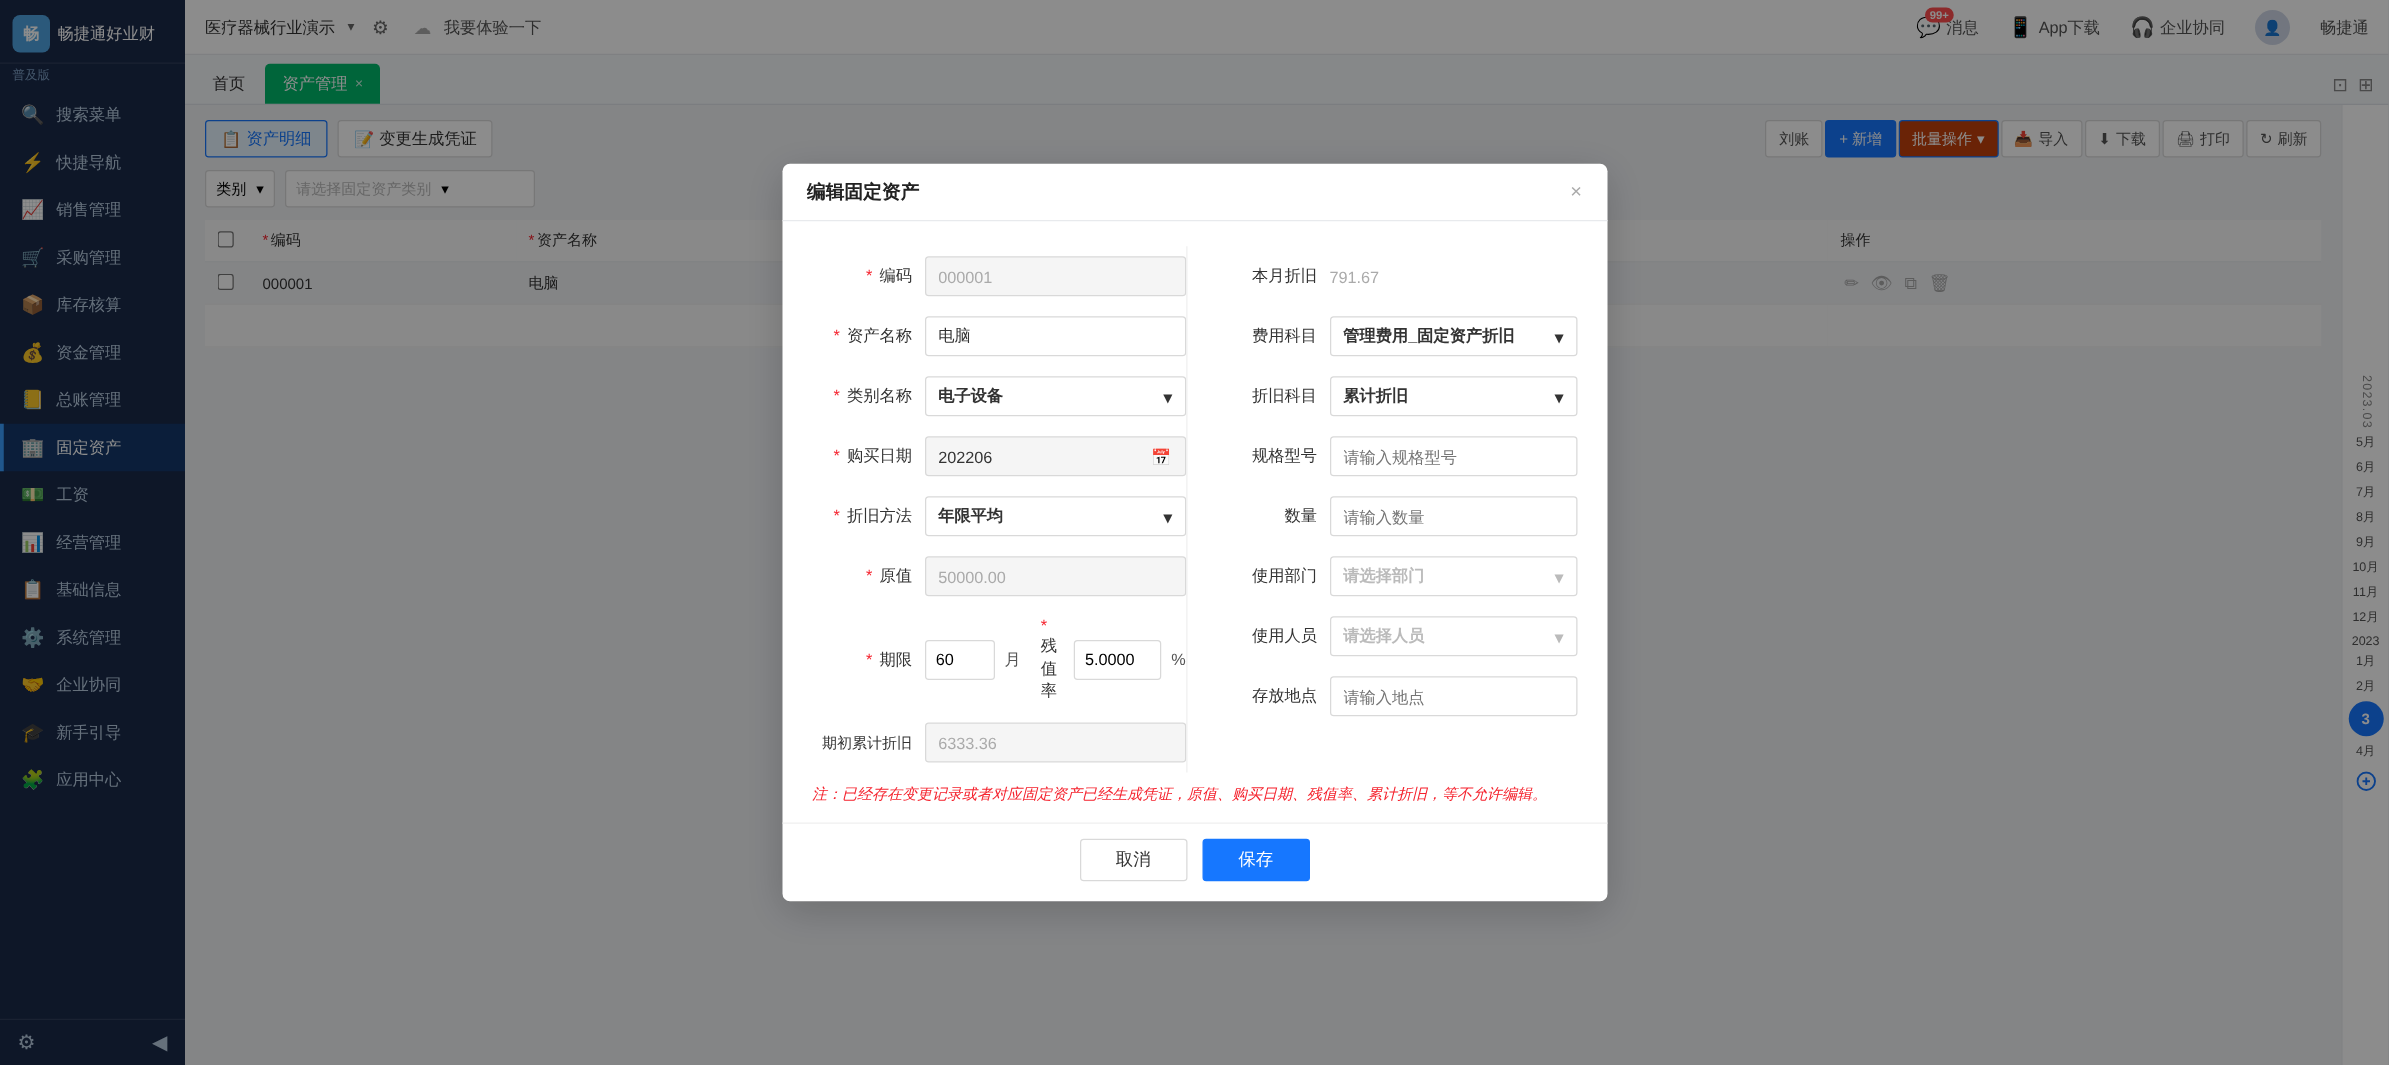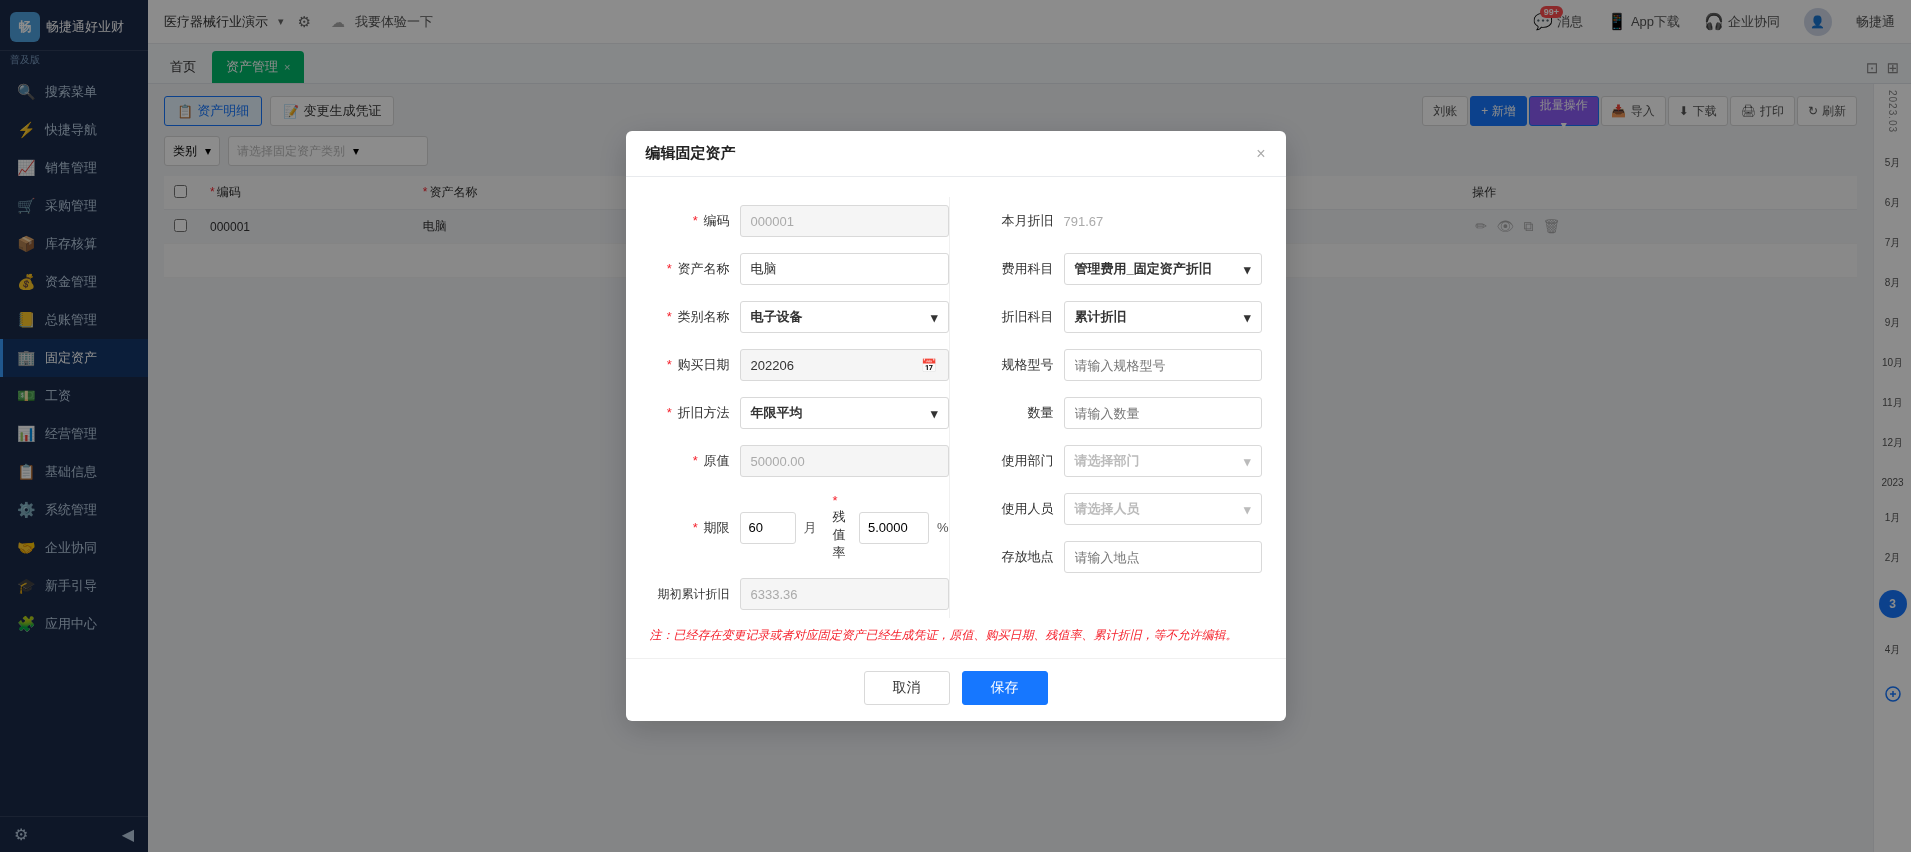--- a/index.html
+++ b/index.html
@@ -158,21 +158,21 @@
     }
     .toolbar-spacer { flex: 1; }
     .toolbar-right-btns { display: flex; align-items: center; gap: 2px; margin-left: 20px; }
     .tr-btn {
       height: 30px; padding: 0 10px;
       border: 1px solid #d9d9d9; background: #fff;
       border-radius: 3px; font-size: 12px; color: #555;
       cursor: pointer; display: flex; align-items: center; gap: 4px;
     }
     .tr-btn.primary { background: #1677ff; color: #fff; border-color: #1677ff; }
-    .tr-btn.batch { background: #8b5cf6; color: #fff; border-color: #1677ff; flex-direction: column; }
+    .tr-btn.batch { background: #c2410c; color: #fff; border-color: #1677ff; }
 
     
     .filter-row {
       display: flex; align-items: center; gap: 8px;
       margin-bottom: 10px;
     }
     .filter-select {
       height: 30px; padding: 0 8px; border: 1px solid #d9d9d9;
       border-radius: 3px; font-size: 12px; background: #fff;
       display: flex; align-items: center; gap: 4px; cursor: pointer;
@@ -191,22 +191,23 @@
     }
     .data-table .required { color: #f5222d; margin-right: 2px; }
     .table-action-icon { color: #aaa; cursor: pointer; font-size: 14px; margin: 0 3px; }
 
     
     .right-calendar {
       width: 38px; background: #fff;
       border-left: 1px solid #e8eaed;
       display: flex; flex-direction: column;
       align-items: center; padding: 6px 2px;
-      font-size: 10px; color: #888; gap: 20px;
+      font-size: 10px; color: #888; gap: 0;
       overflow: hidden;
+      justify-content: center;
     }
     .cal-item {
       width: 34px; text-align: center;
       padding: 3px 2px;
       border-radius: 3px;
       cursor: pointer; color: #555;
     }
     .cal-item.today {
       background: #1677ff; color: #fff; border-radius: 50%; width: 28px; height: 28px;
       display: flex; align-items: center; justify-content: center;

